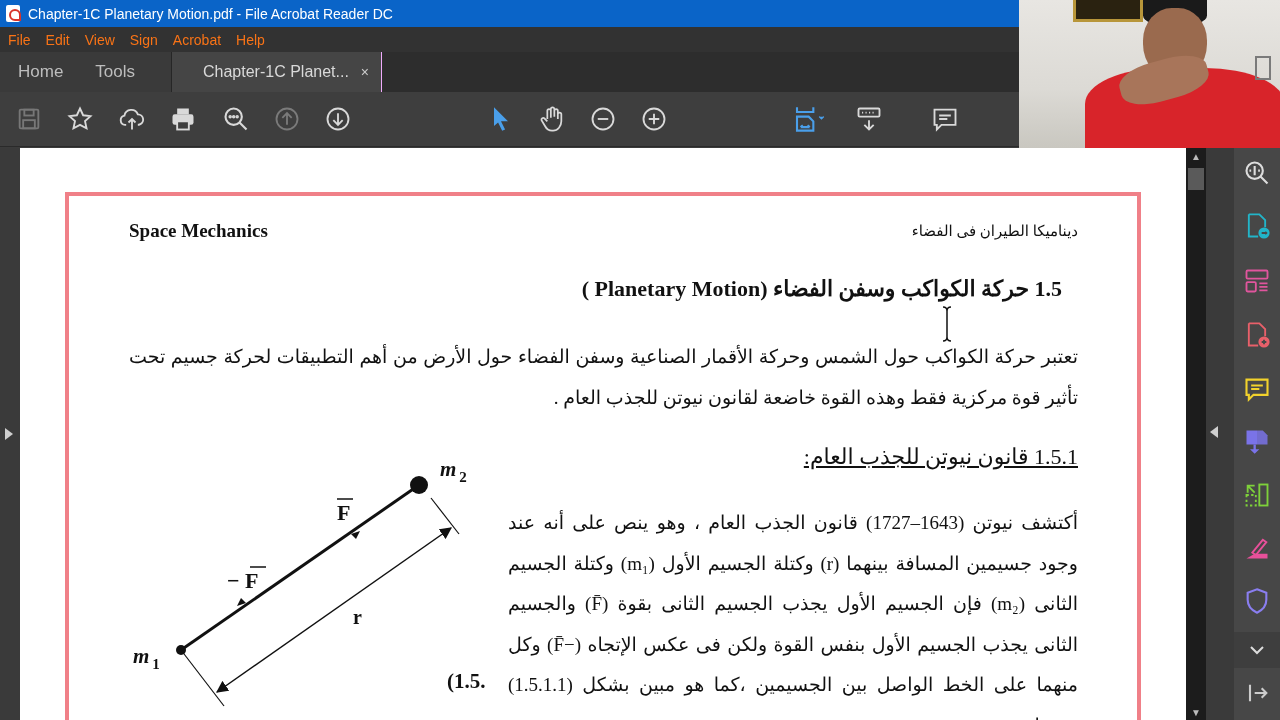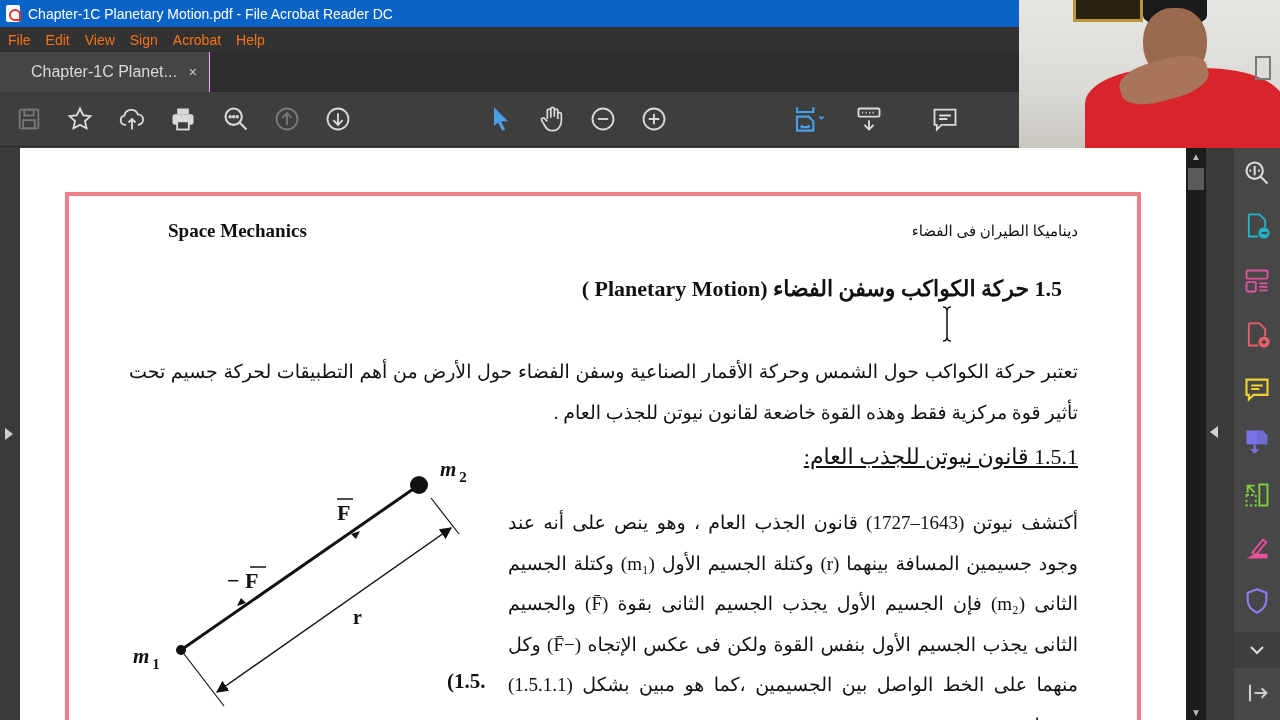--- a/index.html
+++ b/index.html
@@ -40,24 +40,24 @@
   .webcam { position: absolute; left: 1019px; top: 0; width: 261px; height: 148px; background: linear-gradient(180deg, #e8e6e2 0%, #dcdad5 60%, #c9c7c0 100%); overflow: hidden; }
   .webcam .frame { position: absolute; left: 54px; top: 0; width: 70px; height: 22px; background: #2a2210; border: 3px solid #b8963a; border-top: none; }
   .webcam .head { position: absolute; left: 124px; top: 8px; width: 64px; height: 72px; background: #9a6a4e; border-radius: 45% 45% 50% 50%; }
   .webcam .hair { position: absolute; left: 124px; top: 0; width: 64px; height: 26px; background: #1a1a1a; border-radius: 0 0 40% 40%; }
   .webcam .shirt { position: absolute; left: 66px; top: 68px; width: 200px; height: 90px; background: #d8242a; border-radius: 40% 40% 0 0; }
   .webcam .hand { position: absolute; left: 100px; top: 60px; width: 90px; height: 40px; background: #a8755a; border-radius: 40%; transform: rotate(-15deg); }
   .webcam .switch { position: absolute; left: 236px; top: 56px; width: 16px; height: 24px; border: 2px solid #7a7a7a; }
 
   
   .doc { font-family: "Liberation Serif", serif; color: #111; }
-  .hdr-left { position: absolute; left: 109px; top: 72px; font-size: 19px; font-weight: bold; margin-left: 39px; }
+  .hdr-left { position: absolute; left: 109px; top: 72px; font-size: 19px; font-weight: bold; }
   .hdr-right { position: absolute; right: 108px; top: 74px; font-size: 15px; direction: rtl; }
   .sec15 { position: absolute; right: 124px; top: 128px; font-size: 22px; font-weight: bold; direction: rtl; white-space: nowrap; }
-  .para1 { position: absolute; left: 109px; right: 108px; top: 203px; font-size: 19px; direction: rtl; text-align: justify; line-height: 41px; text-align-last: right; }
+  .para1 { position: absolute; left: 109px; right: 108px; top: 188px; font-size: 19px; direction: rtl; text-align: justify; line-height: 41px; text-align-last: right; }
   .sec151 { position: absolute; right: 108px; top: 296px; font-size: 22px; font-weight: normal; direction: rtl; text-decoration: underline; white-space: nowrap; }
   .para2 { position: absolute; left: 488px; right: 108px; top: 355px; font-size: 19px; direction: rtl; text-align: justify; line-height: 40.5px; text-align-last: justify; }
   .figure { position: absolute; left: 105px; top: 300px; width: 360px; height: 272px; }
   .cursor { position: absolute; left: 922px; top: 158px; width: 10px; height: 36px; }
 </style>
 </head>
 <body>
 
 <div class="titlebar">
   <span class="app-icon"></span>
@@ -67,20 +67,24 @@
 <div class="menubar">
   <span>File</span>
   <span>Edit</span>
   <span>View</span>
   <span>Sign</span>
   <span>Acrobat</span>
   <span>Help</span>
 </div>
 
 <div class="tabbar">
+  <div class="navgroup">
+    <div class="navtab">Home</div>
+    <div class="navtab">Tools</div>
+  </div>
   <div class="doctab">
     <span>Chapter-1C  Planet...</span>
     <span class="close">×</span>
   </div>
 </div>
 
 <div class="toolbar">
   <div class="tb" style="left:14px">
     <svg viewBox="0 0 24 24" fill="none" stroke="#777" stroke-width="1.6">
         <rect x="4" y="4" width="16" height="16" rx="1"></rect>

